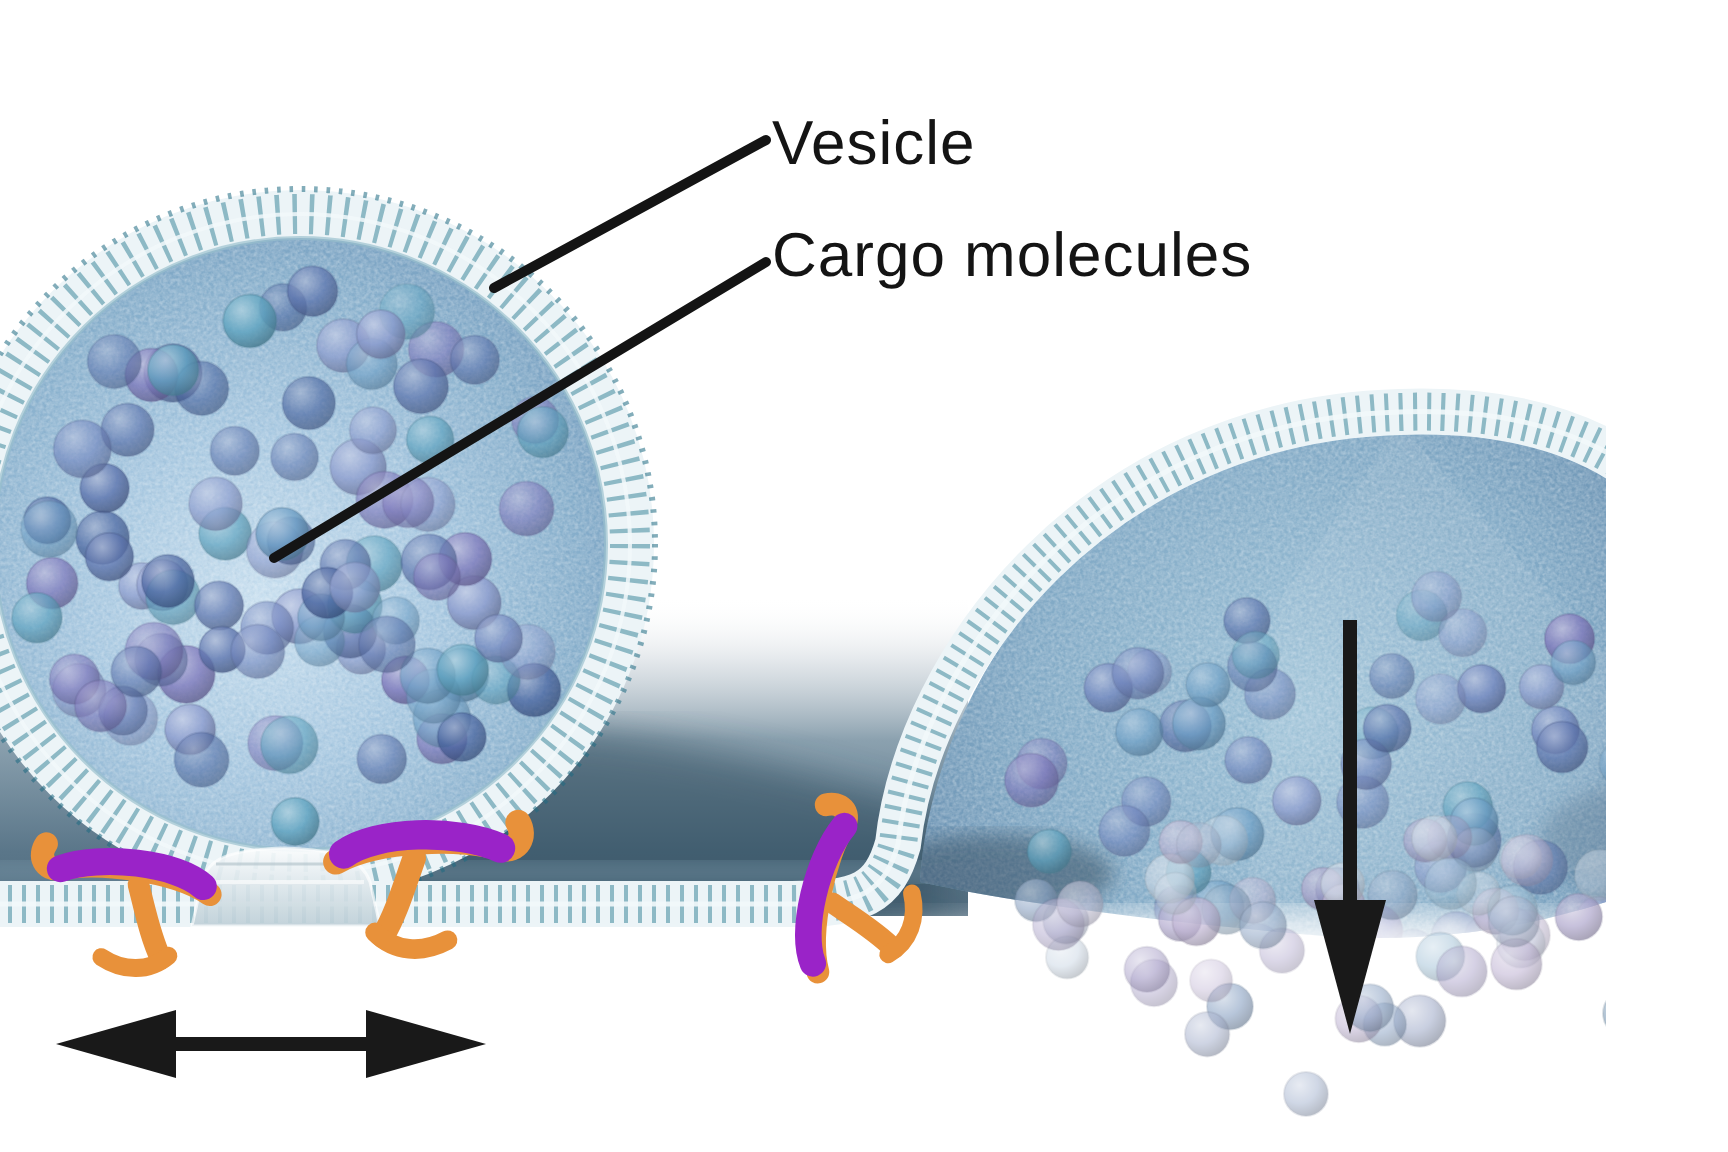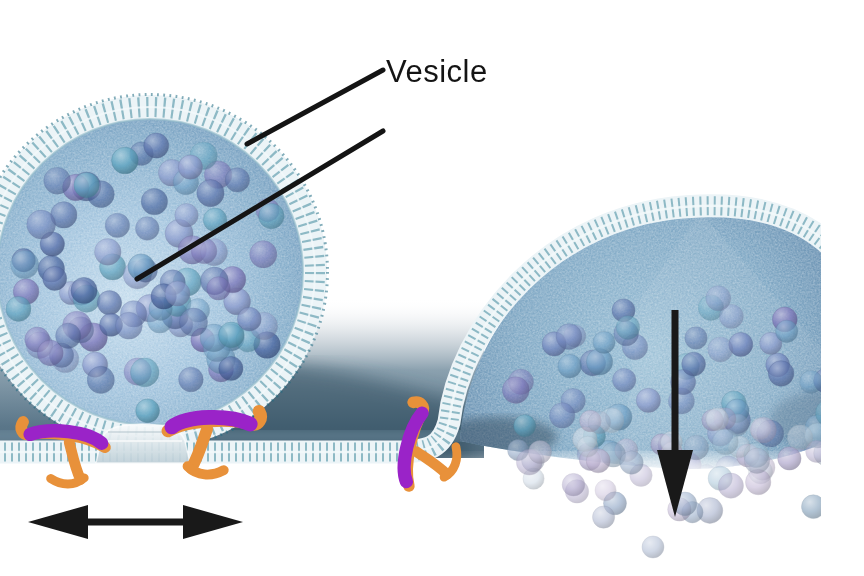--- a/index.html
+++ b/index.html
@@ -1,18 +1,18 @@
 <!DOCTYPE html>
 <html><head>
 <meta charset="utf-8">
 <style>
   html,body{margin:0;padding:0;background:#fff;}
   .stage{
     position:relative;width:803px;height:576px;overflow:hidden;
-    background:#ffffff;font-family:"Liberation Sans", sans-serif;padding-left:18px;
+    background:#ffffff;font-family:"Liberation Sans", sans-serif;
   }
   .stage svg{position:absolute;left:0;top:0;}
   .diagram-label{
     position:absolute;color:var(--text,#141414);
     font-size:31px;line-height:1.1;letter-spacing:0.5px;white-space:nowrap;
   }
   .label-vesicle{left:386px;top:55px;}
   .label-cargo{left:386px;top:111px;}
 </style>
 </head>
@@ -431,13 +431,14 @@
     <polygon points="243,522 183,505 183,539"></polygon>
   </g>
 
   <g stroke="var(--line)" stroke-width="5" stroke-linecap="round">
     <line x1="383" y1="70" x2="247" y2="144"></line>
     <line x1="383" y1="131" x2="137" y2="279"></line>
   </g>
 </svg>
 
 <div class="diagram-label label-vesicle">Vesicle</div>
+<div class="diagram-label label-cargo">Cargo molecules</div>
 </div>
 
 </body></html>

